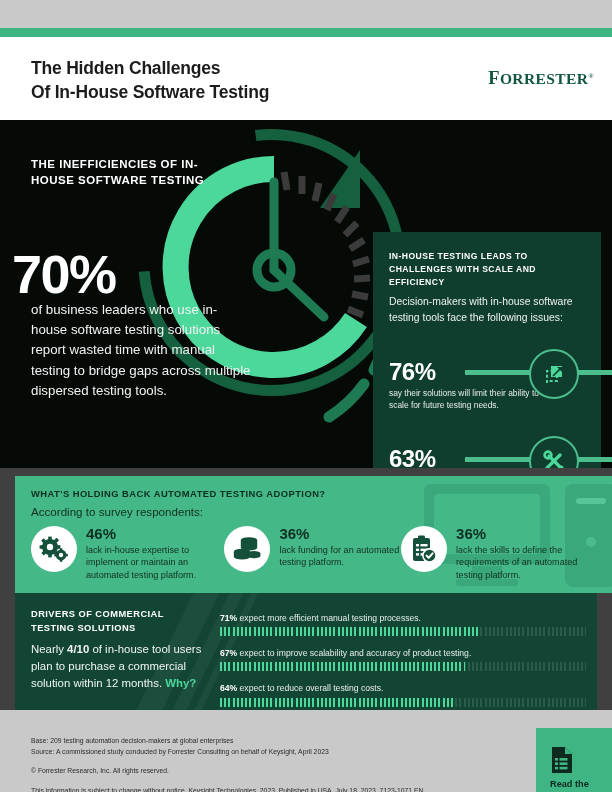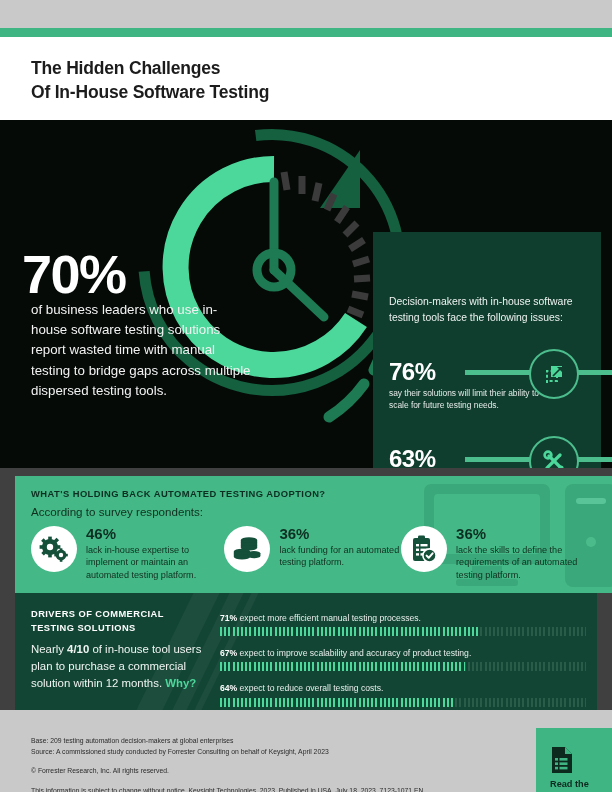--- a/index.html
+++ b/index.html
@@ -37,21 +37,21 @@
   .hero{position:absolute;left:0;top:92px;width:612px;height:348px;background:#050a07;overflow:hidden;}
 
   .clock{position:absolute;left:124px;top:-8px;width:300px;height:330px;}
 
   .hero-kicker{
     position:absolute;left:31px;top:36px;width:200px;
     color:#ffffff;font-size:11.5px;font-weight:bold;line-height:1.42;
     letter-spacing:0.5px;text-transform:uppercase;z-index:4;
   }
   .hero-big{
-    position:absolute;left:22px;top:127px;
+    position:absolute;left:12px;top:127px;
     color:#ffffff;font-size:54px;font-weight:bold;line-height:1;
     letter-spacing:-1.5px;z-index:4;
   }
   .hero-body{
     position:absolute;left:31px;top:180px;width:220px;
     color:#f2f2f2;font-size:13.3px;line-height:1.52;z-index:4;
   }
 
   
   .panel{position:absolute;left:373px;top:112px;width:228px;height:323px;background:#0f3d2e;overflow:visible;}
@@ -142,20 +142,23 @@
 <body>
 
 <div class="page">
 
   <div class="top-rule"></div>
 
   <div class="header">
     <div class="title">
       <span>The Hidden Challenges</span>
       <span class="l2">Of In-House Software Testing</span>
+    </div>
+    <div class="logo">
+      <span class="cap">F</span><span>ORRESTER</span><span class="tm">®</span>
     </div>
   </div>
 
   <div class="hero">
 
     <svg class="clock" viewBox="0 0 300 330">
 
       <path d="M 150 22 A 128 128 0 1 1 149 22" fill="none" stroke="#14603f" stroke-width="11" stroke-dasharray="610 180" stroke-dashoffset="-28" transform="rotate(-20 150 155)"></path>
 
       <polygon points="236,38 236,96 196,96" fill="#14603f"></polygon>
@@ -179,24 +182,26 @@
       <g stroke="#1d7a52" stroke-width="9" stroke-linecap="round">
         <line x1="150" y1="70" x2="150" y2="158"></line>
         <line x1="150" y1="158" x2="200" y2="205"></line>
       </g>
       <circle cx="150" cy="158" r="17" fill="none" stroke="#1d7a52" stroke-width="9"></circle>
 
       <path d="M 262 222 A 128 128 0 0 1 250 258" fill="none" stroke="#1d7a52" stroke-width="11" stroke-linecap="round"></path>
       <path d="M 240 272 A 128 128 0 0 1 205 305" fill="none" stroke="#1d7a52" stroke-width="11" stroke-linecap="round"></path>
     </svg>
 
+    <div class="hero-kicker">THE INEFFICIENCIES OF IN-HOUSE SOFTWARE TESTING</div>
     <div class="hero-big">70%</div>
     <div class="hero-body">of business leaders who use in-house software testing solutions report wasted time with manual testing to bridge gaps across multiple dispersed testing tools.</div>
 
     <div class="panel">
+      <div class="panel-kicker">IN-HOUSE TESTING LEADS TO CHALLENGES WITH SCALE AND EFFICIENCY</div>
       <div class="panel-intro">Decision-makers with in-house software testing tools face the following issues:</div>
 
       <div class="stat-connector conn-1"></div>
       <div class="stat-connector conn-2"></div>
 
       <div class="stat stat-1">
         <div class="num">76%</div>
         <div class="desc">say their solutions will limit their ability to scale for future testing needs.</div>
       </div>
 

